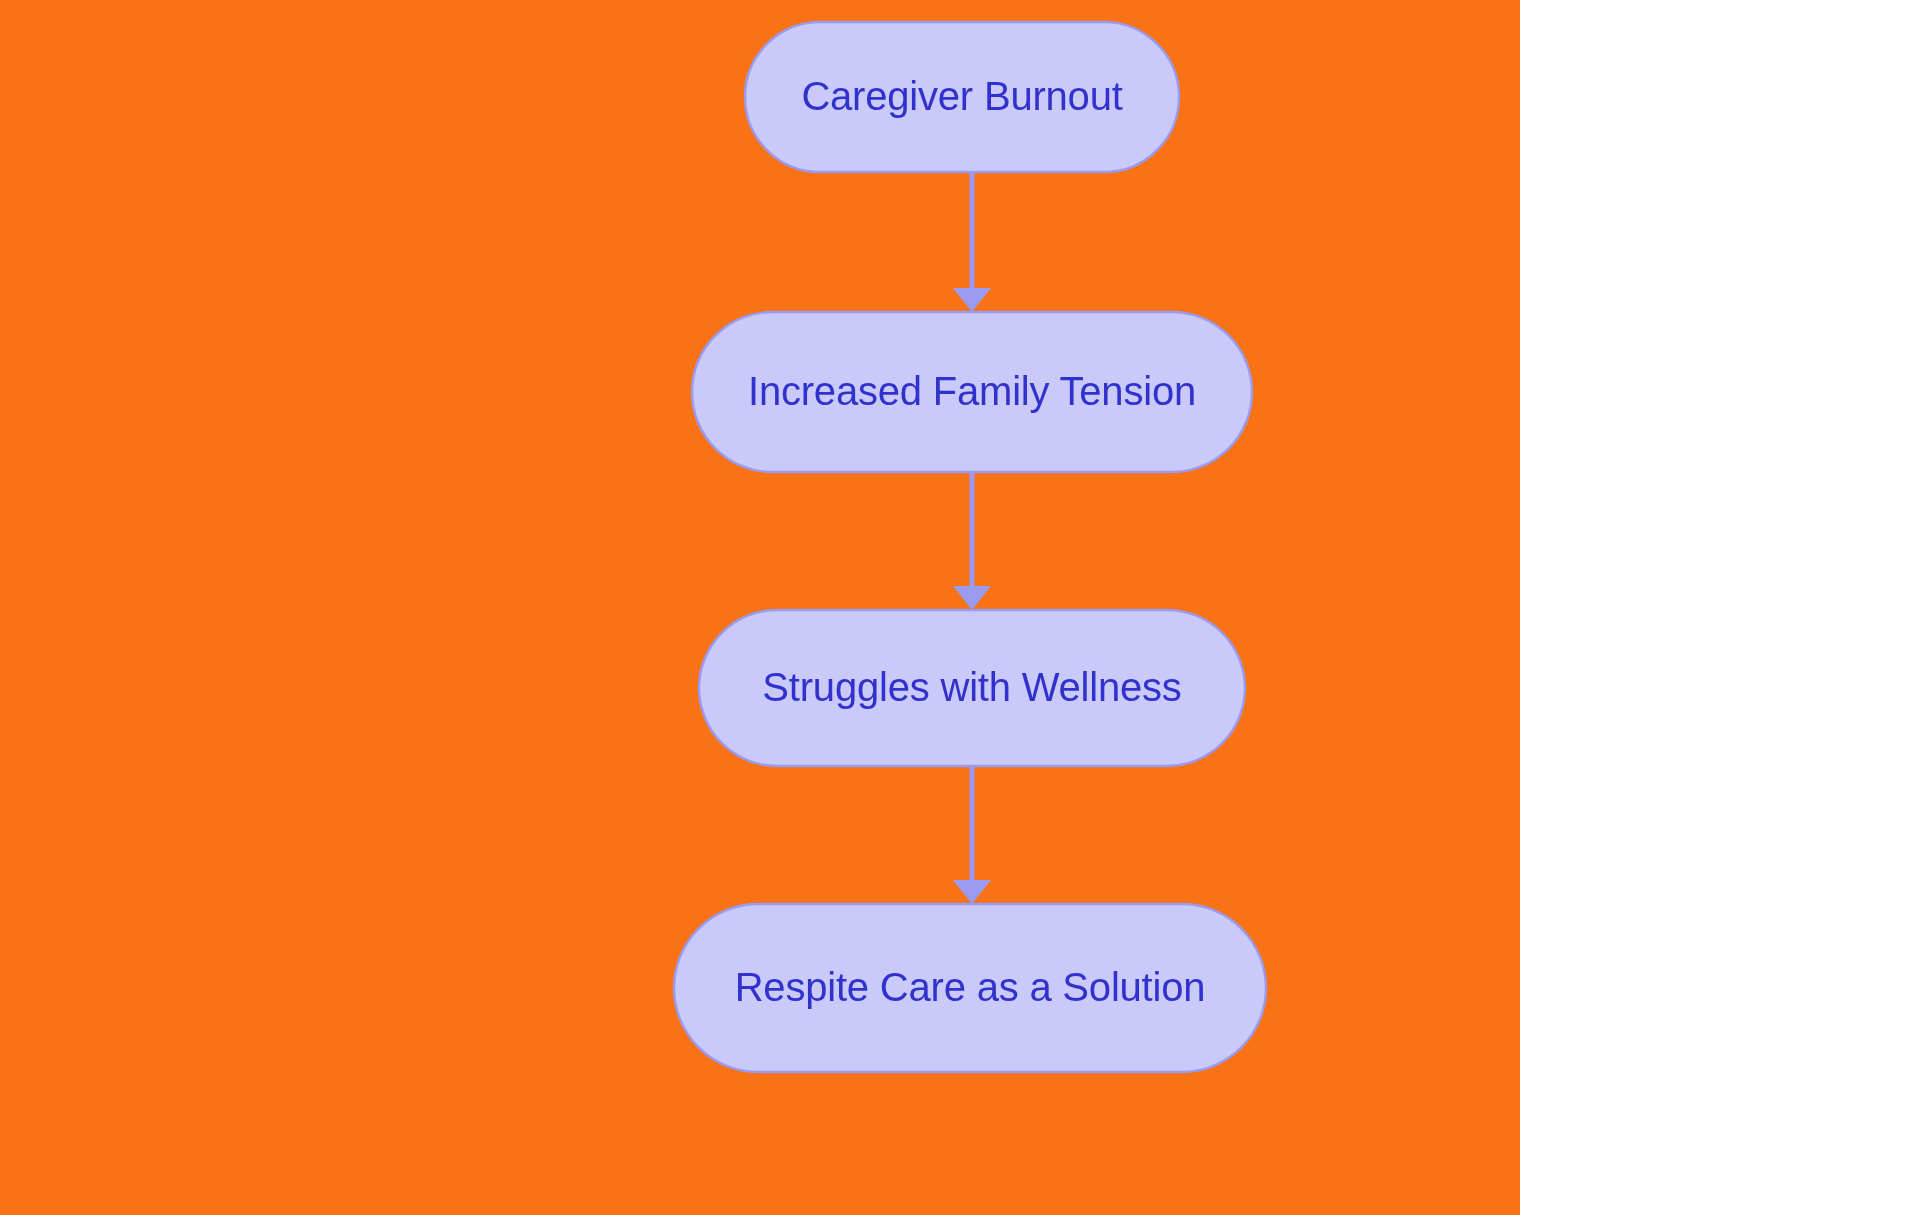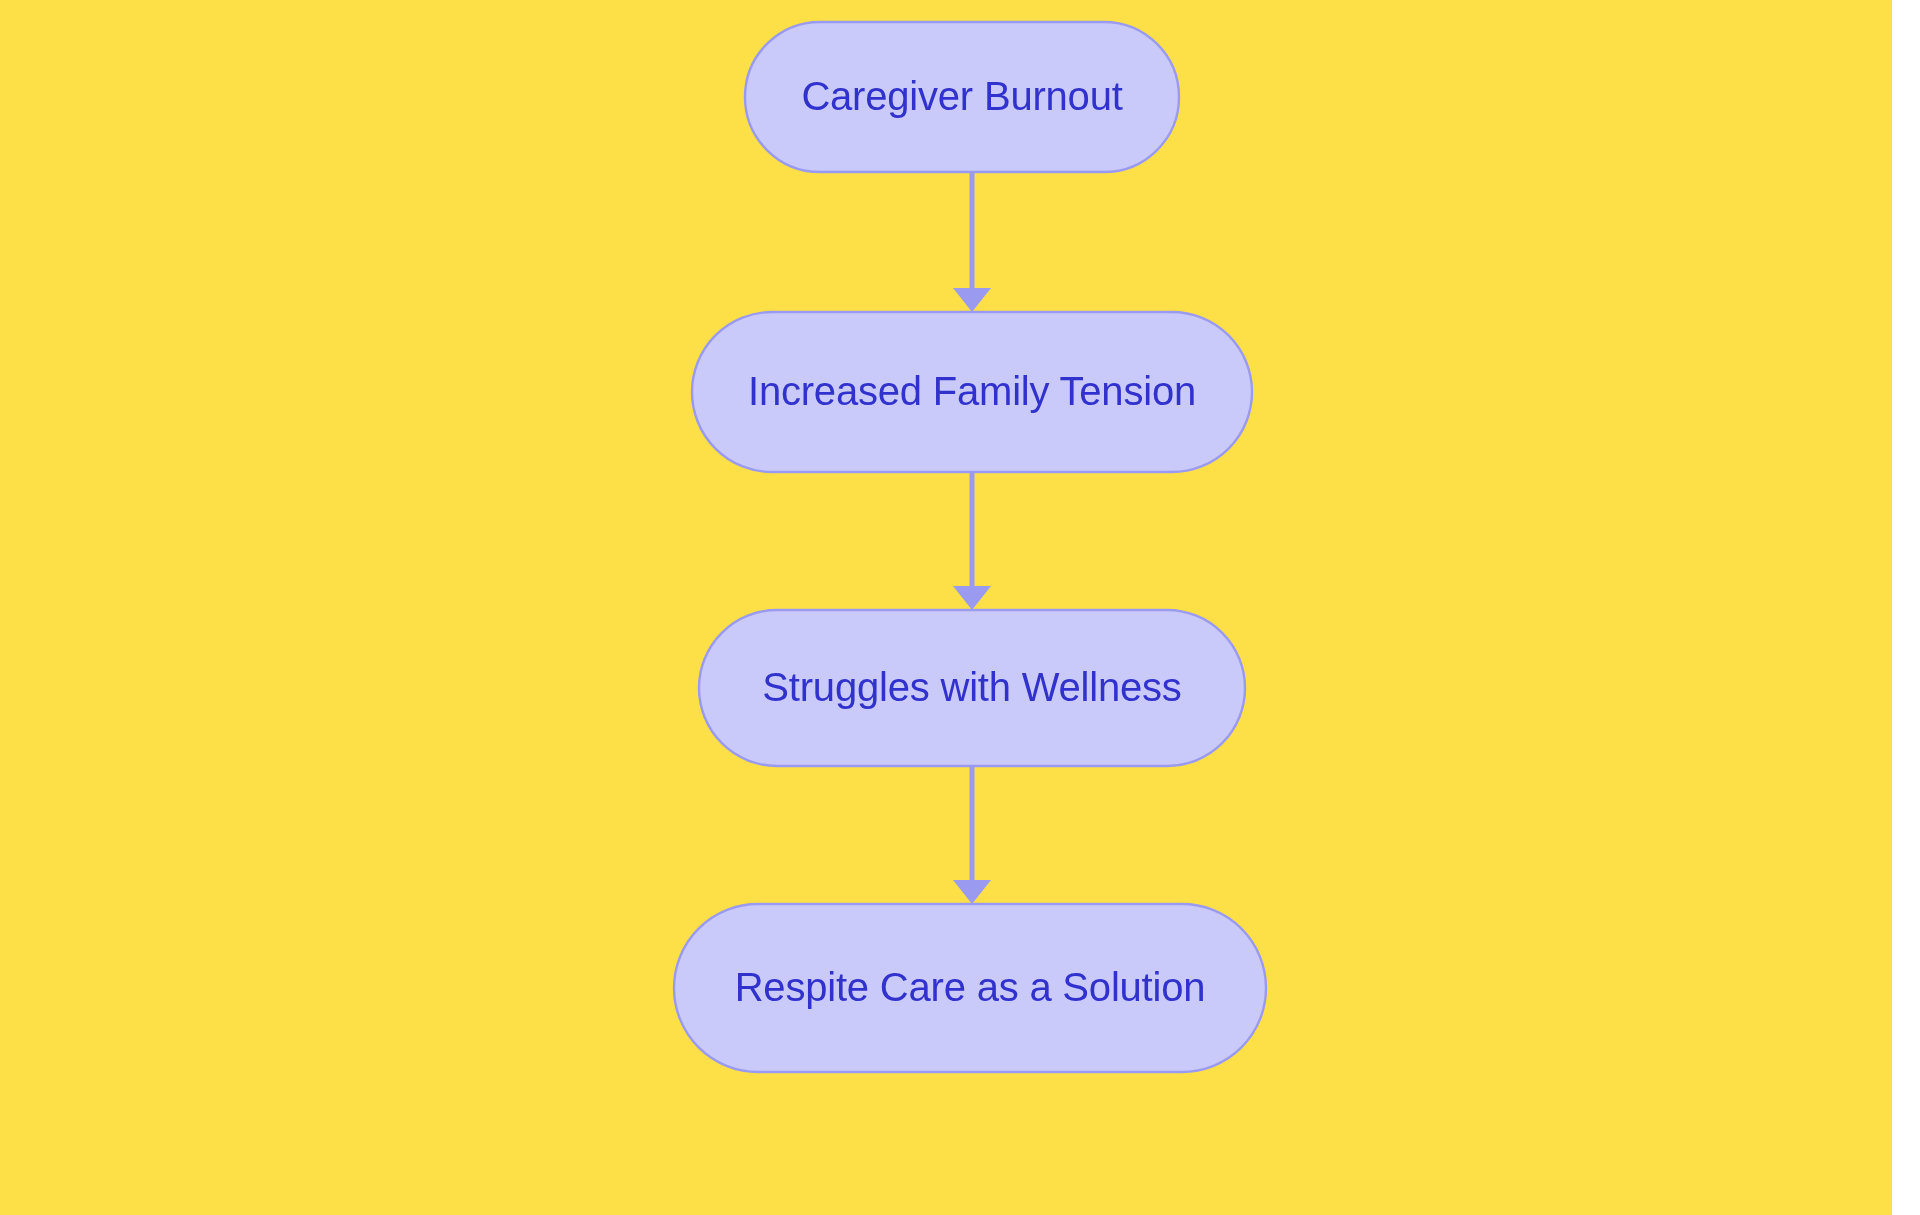--- a/index.html
+++ b/index.html
@@ -6,23 +6,23 @@
   html, body {
     margin: 0;
     padding: 0;
     background: #ffffff;
   }
   body {
     font-family: "Liberation Sans", sans-serif;
   }
   #canvas {
     position: relative;
-    width: 1892px;
+    width: 1520px;
     height: 1215px;
-    background: #fde047;
+    background: #f97316;
     overflow: hidden;
     text-align: right;
   }
 
   
   #flow-svg {
     position: absolute;
     left: 0;
     top: 0;
     width: 1920px;

